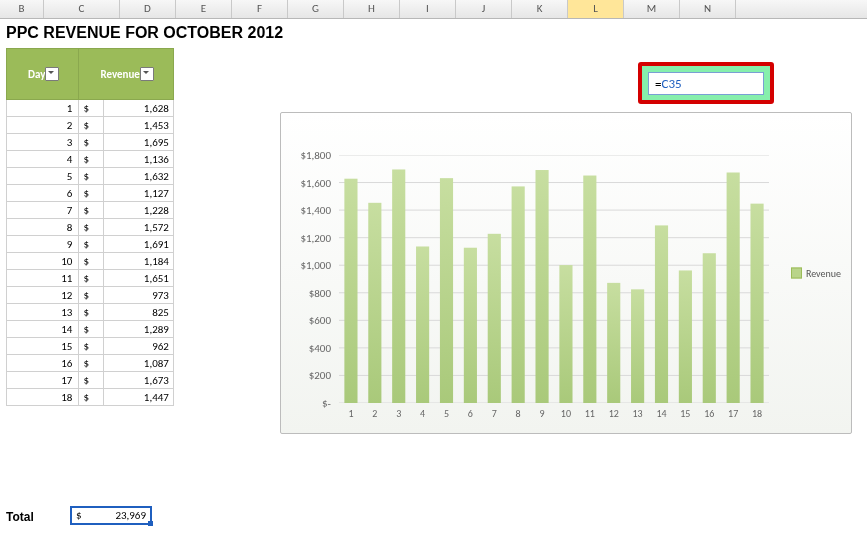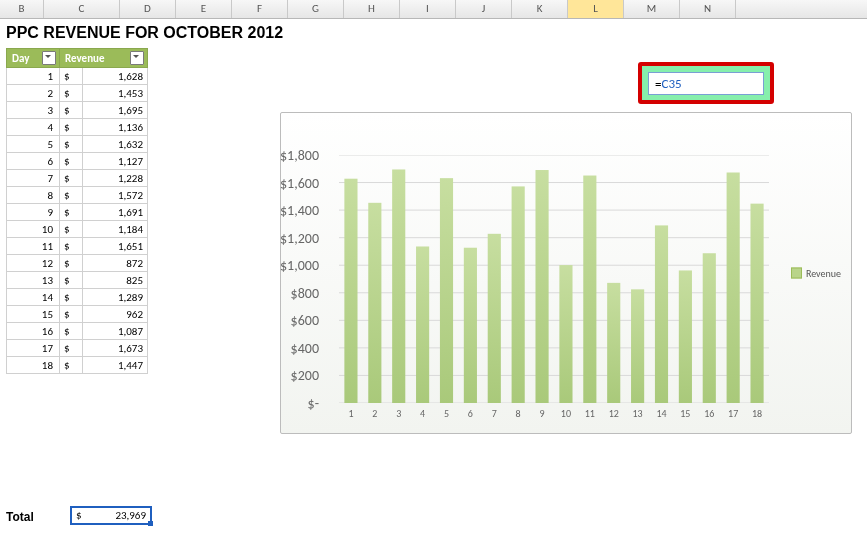--- a/index.html
+++ b/index.html
@@ -8,21 +8,21 @@
 
 .colhdr{display:flex;height:18px;background:linear-gradient(#f7f7f7,#e6e6e6);border-bottom:1px solid #b7b7b7;font-size:11px;color:#555}
 .colhdr .ch{border-right:1px solid #c9c9c9;text-align:center;line-height:18px;box-sizing:border-box}
 .colhdr .sel{background:#ffe699}
 .cB{width:44px}.cC{width:76px}.cD{width:56px}.cE{width:56px}.cF{width:56px}.cG{width:56px}.cH{width:56px}.cI{width:56px}.cJ{width:56px}.cK{width:56px}.cL{width:56px}.cM{width:56px}.cN{width:56px}
 
 .title{position:absolute;left:6px;top:24px;font-family:Arial,sans-serif;font-weight:bold;font-size:16px}
 
 
 .tbl{position:absolute;left:6px;top:48px;border-collapse:collapse;font-size:11px}
-.tbl th{background:#9bbb59;color:#fff;font-weight:bold;border:1px solid #8aa84e;padding:0}
+.tbl th{background:#9bbb59;color:#fff;font-weight:bold;border:1px solid #8aa84e;padding:16px}
 .tbl th .thwrap{display:flex;align-items:center;justify-content:space-between;padding:2px 3px 2px 5px}
 .tbl th .drop{width:12px;height:12px;background:#fff;border:1px solid #7a7a7a;border-radius:1px;position:relative}
 .tbl th .drop:after{content:"";position:absolute;left:2px;top:3px;border:3px solid transparent;border-top-color:#555}
 .tbl td{border:1px solid #d0d0d0;padding:1px 4px;height:14px}
 .tbl .day{width:42px;text-align:right;padding-right:6px}
 .tbl .cur{width:14px;text-align:left}
 .tbl .amt{width:56px;text-align:right}
 
 .total-lbl{position:absolute;left:6px;top:510px;font-family:Arial,sans-serif;font-weight:bold;font-size:12px}
 .total-val{position:absolute;left:70px;top:506px;width:70px;border:2px solid #1f5fbf;padding:1px 4px;font-size:11px;display:flex;justify-content:space-between;background:#fff}
@@ -31,21 +31,21 @@
 
 .redbox{position:absolute;left:638px;top:62px;width:128px;height:34px;border:4px solid #d40000;border-radius:3px;background:#86efac;display:flex;align-items:center}
 .redbox .fld{margin:0 6px;border:1px solid #7a9fd4;padding:3px 6px;font-size:13px;width:100%;background:#fff}
 .redbox .eq{color:#000}.redbox .ref{color:#1f5fbf;font-weight:500}
 
 
 .chart{position:absolute;left:280px;top:112px;width:570px;height:320px;border:1px solid #bcbcbc;background:linear-gradient(#ffffff,#f2f4f0);border-radius:2px}
 .chart-title{text-align:center;font-weight:bold;font-size:16px;margin-top:8px;font-family:Calibri,Arial}
 .plot{position:absolute;left:58px;top:42px;width:430px;bottom:30px}
 .yaxis{position:absolute;left:0;top:42px;width:54px;bottom:30px}
-.ylab{position:absolute;right:16px;font-size:14px;color:#666;transform:translateY(-50%)}
+.ylab{position:absolute;right:4px;font-size:11px;color:#666;transform:translateY(-50%)}
 .grid line{stroke:#d9d9d9;stroke-width:1}
 .bars rect{fill:url(#barGrad)}
 .xcats{position:absolute;left:58px;bottom:10px;width:430px;height:16px}
 .xcat{position:absolute;font-size:10px;color:#666;text-align:center;transform:translateX(-50%)}
 .legend{position:absolute;right:10px;top:50%;transform:translateY(-50%);font-size:10px;color:#555;display:flex;align-items:center;gap:4px}
 .legend .sw{width:9px;height:9px;background:#b9d48a;border:1px solid #9bbb59}
 </style>
 </head>
 <body>
 <div class="sheet">
@@ -137,21 +137,21 @@
           <td class="amt">1,184</td>
         </tr>
         <tr>
           <td class="day">11</td>
           <td class="cur">$</td>
           <td class="amt">1,651</td>
         </tr>
         <tr>
           <td class="day">12</td>
           <td class="cur">$</td>
-          <td class="amt">872</td>
+          <td class="amt">973</td>
         </tr>
         <tr>
           <td class="day">13</td>
           <td class="cur">$</td>
           <td class="amt">825</td>
         </tr>
         <tr>
           <td class="day">14</td>
           <td class="cur">$</td>
           <td class="amt">1,289</td>

